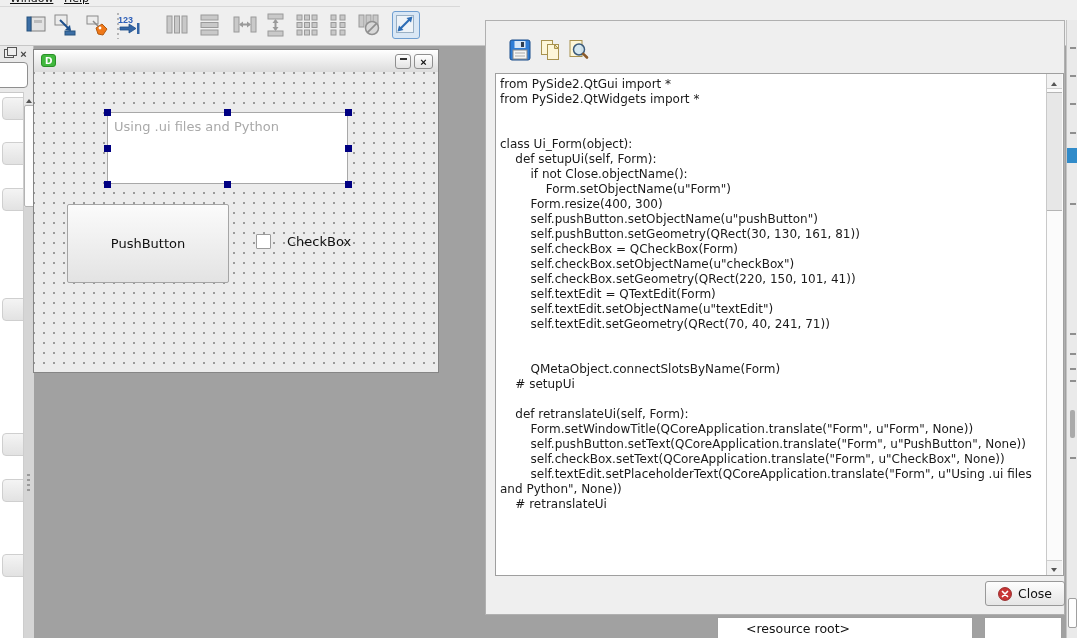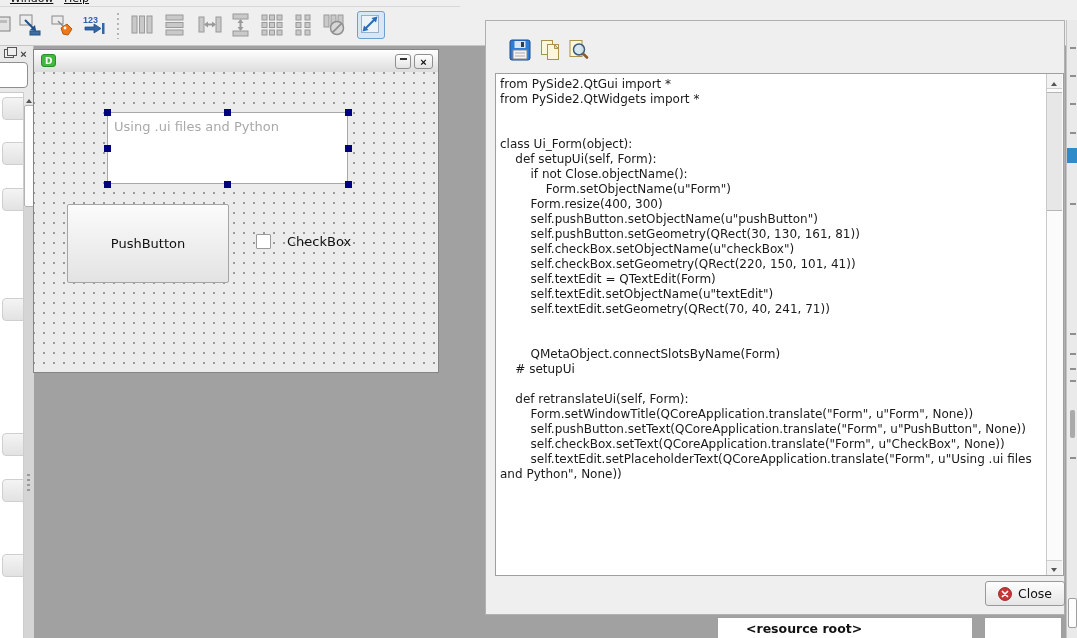--- a/index.html
+++ b/index.html
@@ -9,21 +9,21 @@
     font-family:"DejaVu Sans","Liberation Sans",sans-serif;
     -webkit-font-smoothing:antialiased;
   }
   
   .top-strip{position:absolute;left:0;top:0;width:1077px;height:45px;background:#efefef;border-bottom:1px solid #c6c6c6;z-index:1;}
   .menubar-frag{position:absolute;left:0;top:0;width:460px;height:6px;overflow:hidden;border-bottom:1px solid #d8d8d8;}
   .menubar-frag .menu-item{position:absolute;top:-8px;font-size:11px;color:#111;text-decoration:underline;}
   .menu-item.m0{left:10px;}
   .menu-item.m1{left:64px;}
   .toolbar{position:absolute;left:0;top:9px;height:34px;width:100%;}
-  .tbtn{position:absolute;top:2px;width:28px;height:28px;border:1px solid transparent;border-radius:3px;background:transparent;padding:1px;}
+  .tbtn{position:absolute;top:2px;width:28px;height:28px;border:1px solid transparent;border-radius:3px;background:transparent;padding:1px;margin-left:35px;}
   .tbtn svg{width:24px;height:24px;display:block;margin:auto;}
   .tbtn.active{background:#d9e7f5;border-color:#6f9ed0;}
   .tb0{left:-12px;} .tb1{left:16px;} .tb2{left:48px;} .tb3{left:80px;}
   .tb4{left:128px;} .tb5{left:161px;} .tb6{left:196px;} .tb7{left:227px;}
   .tb8{left:258px;} .tb9{left:290px;} .tb10{left:320px;} .tb11{left:357px;}
   .tb-sep{position:absolute;left:117px;top:4px;width:2px;height:26px;
     background:repeating-linear-gradient(to bottom,#b5b5b5 0 2px,transparent 2px 5px);}
   
   .left-panel{position:absolute;left:0;top:46px;width:33px;height:592px;background:#e9e9e9;border-right:1px solid #bdbdbd;z-index:2;}
   .dock-btn{position:absolute;top:2px;width:13px;height:12px;background:transparent;border:none;padding:0;color:#444;}
@@ -75,21 +75,21 @@
   .vs-up{top:0;border-bottom:1px solid #cfcfcf;}
   .vs-down{bottom:0;border-top:1px solid #cfcfcf;}
   .vs-up:after{content:"";position:absolute;left:4px;top:5px;border:3.5px solid transparent;border-bottom:4px solid #555;}
   .vs-down:after{content:"";position:absolute;left:4px;top:7px;border:3.5px solid transparent;border-top:4px solid #555;}
   .vs-thumb{position:absolute;left:0;top:18px;width:15px;height:117px;background:#e7e7e7;border-top:1px solid #b5b5b5;border-bottom:1px solid #b5b5b5;}
   .close-btn{position:absolute;left:499px;top:560px;width:80px;height:25px;border:1px solid #999;border-radius:3px;
     background:linear-gradient(#fdfdfd,#e6e6e6);display:flex;align-items:center;justify-content:center;gap:6px;
     font-size:12.5px;color:#111;font-family:inherit;}
   
   .res-box1{position:absolute;left:717px;top:617px;width:256px;height:30px;background:#fff;border:1px solid #9f9f9f;z-index:4;box-sizing:border-box;}
-  .res-label{position:absolute;left:28px;top:3px;font-size:12.5px;color:#111;font-weight:bold;}
+  .res-label{position:absolute;left:28px;top:3px;font-size:12.5px;color:#111;}
   .res-box2{position:absolute;left:984px;top:617px;width:78px;height:30px;background:#fff;border:1px solid #9f9f9f;z-index:4;box-sizing:border-box;}
   
   .right-sliver{position:absolute;left:1066px;top:20px;width:11px;height:618px;background:#eaeaea;border-left:1px solid #c4c4c4;z-index:5;}
   .sliver-dash{position:absolute;left:3px;width:6px;height:2px;background:#8f8f8f;}
   .sliver-blue{position:absolute;left:0;top:128px;width:11px;height:15px;background:#318bc9;}
   .sliver-thumb{position:absolute;left:3px;top:390px;width:5px;height:28px;background:#aaa;border-radius:2px;}
   .sliver-box{position:absolute;left:1px;top:578px;width:9px;height:30px;background:#fdfdfd;border:1px solid #9f9f9f;border-radius:2px;box-sizing:border-box;}
 </style>
 </head>
 <body>
@@ -307,36 +307,38 @@
         <div class="code-line">from PySide2.QtWidgets import *</div>
         <div class="code-line"></div>
         <div class="code-line"></div>
         <div class="code-line">class Ui_Form(object):</div>
         <div class="code-line">    def setupUi(self, Form):</div>
         <div class="code-line">        if not Close.objectName():</div>
         <div class="code-line">            Form.setObjectName(u"Form")</div>
         <div class="code-line">        Form.resize(400, 300)</div>
         <div class="code-line">        self.pushButton.setObjectName(u"pushButton")</div>
         <div class="code-line">        self.pushButton.setGeometry(QRect(30, 130, 161, 81))</div>
+        <div class="code-line">        self.checkBox = QCheckBox(Form)</div>
         <div class="code-line">        self.checkBox.setObjectName(u"checkBox")</div>
         <div class="code-line">        self.checkBox.setGeometry(QRect(220, 150, 101, 41))</div>
         <div class="code-line">        self.textEdit = QTextEdit(Form)</div>
         <div class="code-line">        self.textEdit.setObjectName(u"textEdit")</div>
         <div class="code-line">        self.textEdit.setGeometry(QRect(70, 40, 241, 71))</div>
         <div class="code-line"></div>
         <div class="code-line"></div>
         <div class="code-line">        QMetaObject.connectSlotsByName(Form)</div>
         <div class="code-line">    # setupUi</div>
         <div class="code-line"></div>
         <div class="code-line">    def retranslateUi(self, Form):</div>
         <div class="code-line">        Form.setWindowTitle(QCoreApplication.translate("Form", u"Form", None))</div>
         <div class="code-line">        self.pushButton.setText(QCoreApplication.translate("Form", u"PushButton", None))</div>
         <div class="code-line">        self.checkBox.setText(QCoreApplication.translate("Form", u"CheckBox", None))</div>
         <div class="code-line">        self.textEdit.setPlaceholderText(QCoreApplication.translate("Form", u"Using .ui files</div>
         <div class="code-line">and Python", None))</div>
+        <div class="code-line">    # retranslateUi</div>
       </div>
     <div class="vscroll">
       <button class="vs-btn vs-up"></button>
       <div class="vs-thumb"></div>
       <button class="vs-btn vs-down"></button>
     </div>
   </div>
   <button class="close-btn">
     <svg width="14" height="14" viewBox="0 0 14 14">
       <circle cx="7" cy="7" r="6.5" fill="#c83737" stroke="#8a1a1a" stroke-width="0.8"></circle>

